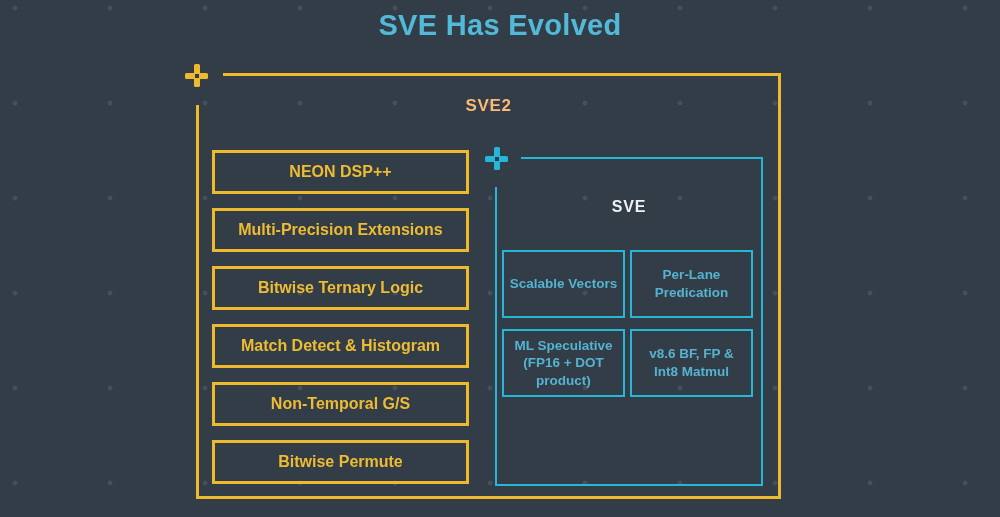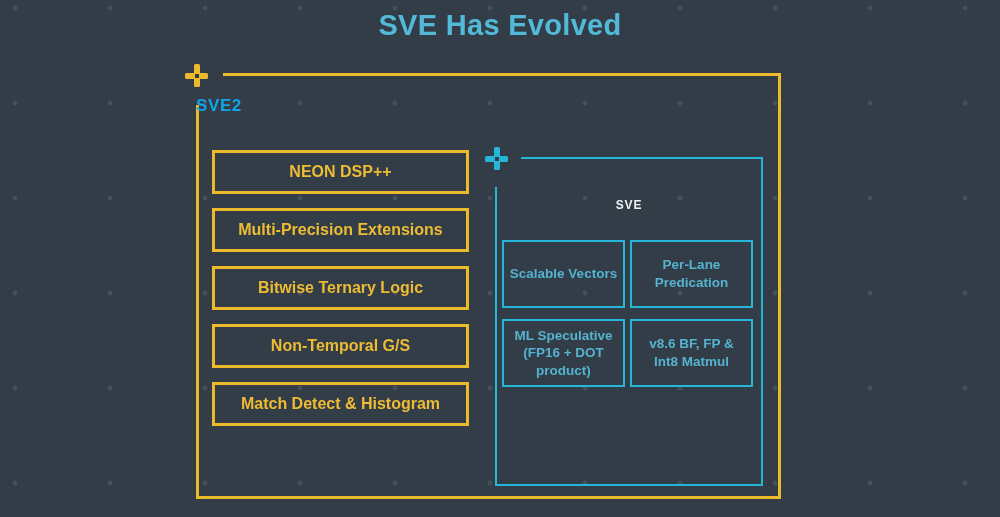--- a/index.html
+++ b/index.html
@@ -42,22 +42,22 @@
     width: 585px;
     height: 426px;
     border: 3px solid #edb92d;
     box-sizing: border-box;
   }
   .outer-label {
     position: absolute;
     left: 196px;
     top: 96px;
     width: 585px;
-    text-align: left;
-    color: #0ea5e9;
+    text-align: center;
+    color: #fdba74;
     font-size: 17px;
     font-weight: bold;
     letter-spacing: 0.6px;
   }
   
   .mask {
     position: absolute;
     background: #323d47;
   }
   .mask-gold-top  { left: 198px; top: 70px;  width: 25px; height: 9px; }
@@ -126,28 +126,28 @@
     border: 2.5px solid #26b6d7;
     box-sizing: border-box;
   }
   .inner-label {
     position: absolute;
     left: 495px;
     top: 198px;
     width: 268px;
     text-align: center;
     color: #eef2f4;
-    font-size: 12px;
+    font-size: 16px;
     font-weight: bold;
     letter-spacing: 0.8px;
   }
   .teal-grid {
     position: absolute;
     left: 502px;
-    top: 240px;
+    top: 250px;
     width: 284px;
     display: grid;
     grid-template-columns: 123px 123px;
     grid-template-rows: 68px 68px 66px;
     column-gap: 5px;
     row-gap: 11px;
   }
   .teal-cell {
     box-sizing: border-box;
     border: 2px solid #26b6d7;
@@ -176,22 +176,23 @@
   <div class="mask mask-gold-left"></div>
   <div class="plus plus-gold">
       <span class="plus-center"></span>
     </div>
   <div class="outer-label">SVE2</div>
 
   <div class="gold-list">
     <div class="gold-box">NEON DSP++</div>
     <div class="gold-box">Multi-Precision Extensions</div>
     <div class="gold-box">Bitwise Ternary Logic</div>
+    <div class="gold-box">Match Detect &amp; Histogram</div>
     <div class="gold-box">Non-Temporal G/S</div>
-    <div class="gold-box">Match Detect &amp; Histogram</div>
+    <div class="gold-box">Bitwise Permute</div>
   </div>
 
   <div class="inner-box"></div>
   <div class="mask mask-teal-top"></div>
   <div class="mask mask-teal-left"></div>
   <div class="plus plus-teal">
       <span class="plus-center"></span>
     </div>
   <div class="inner-label">SVE</div>
 

